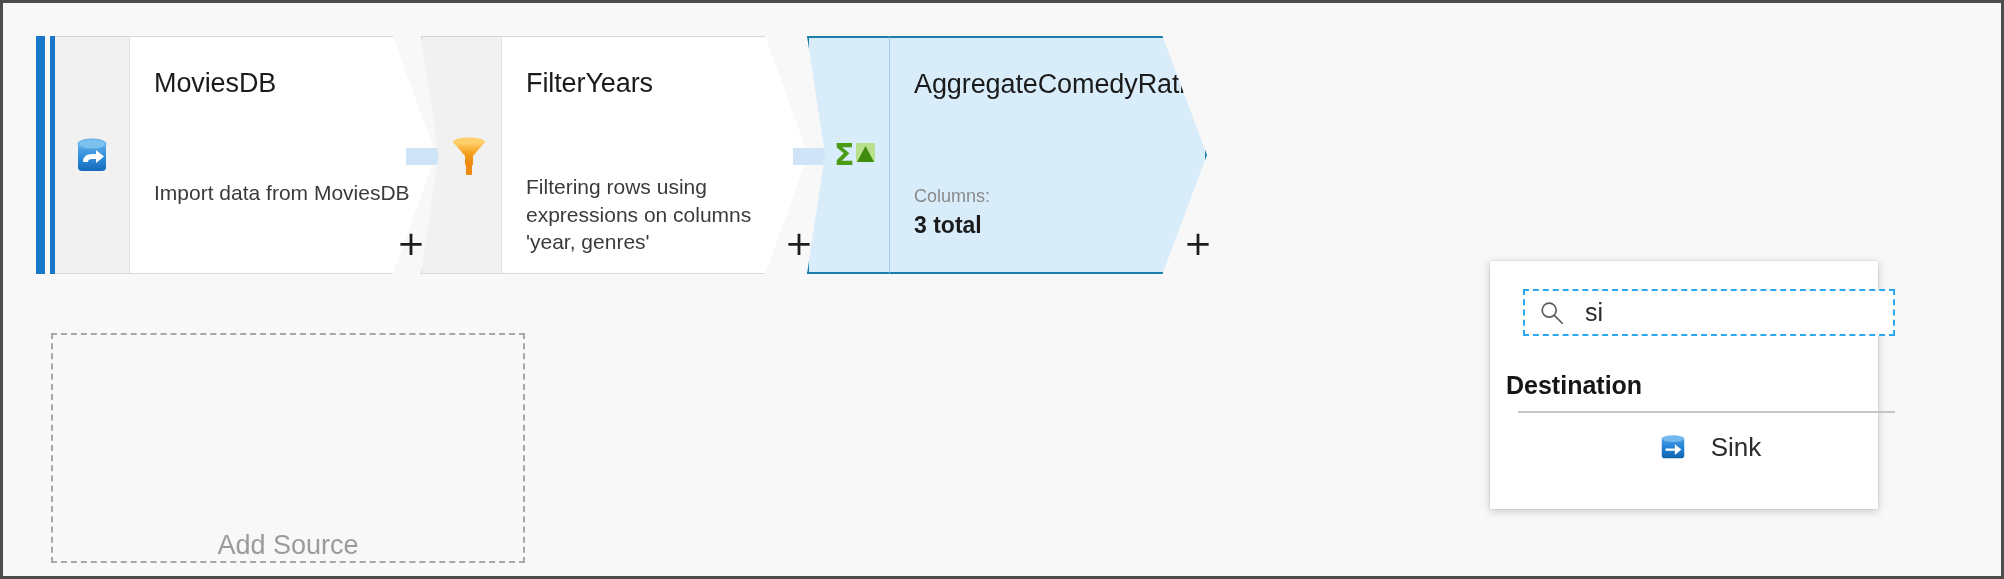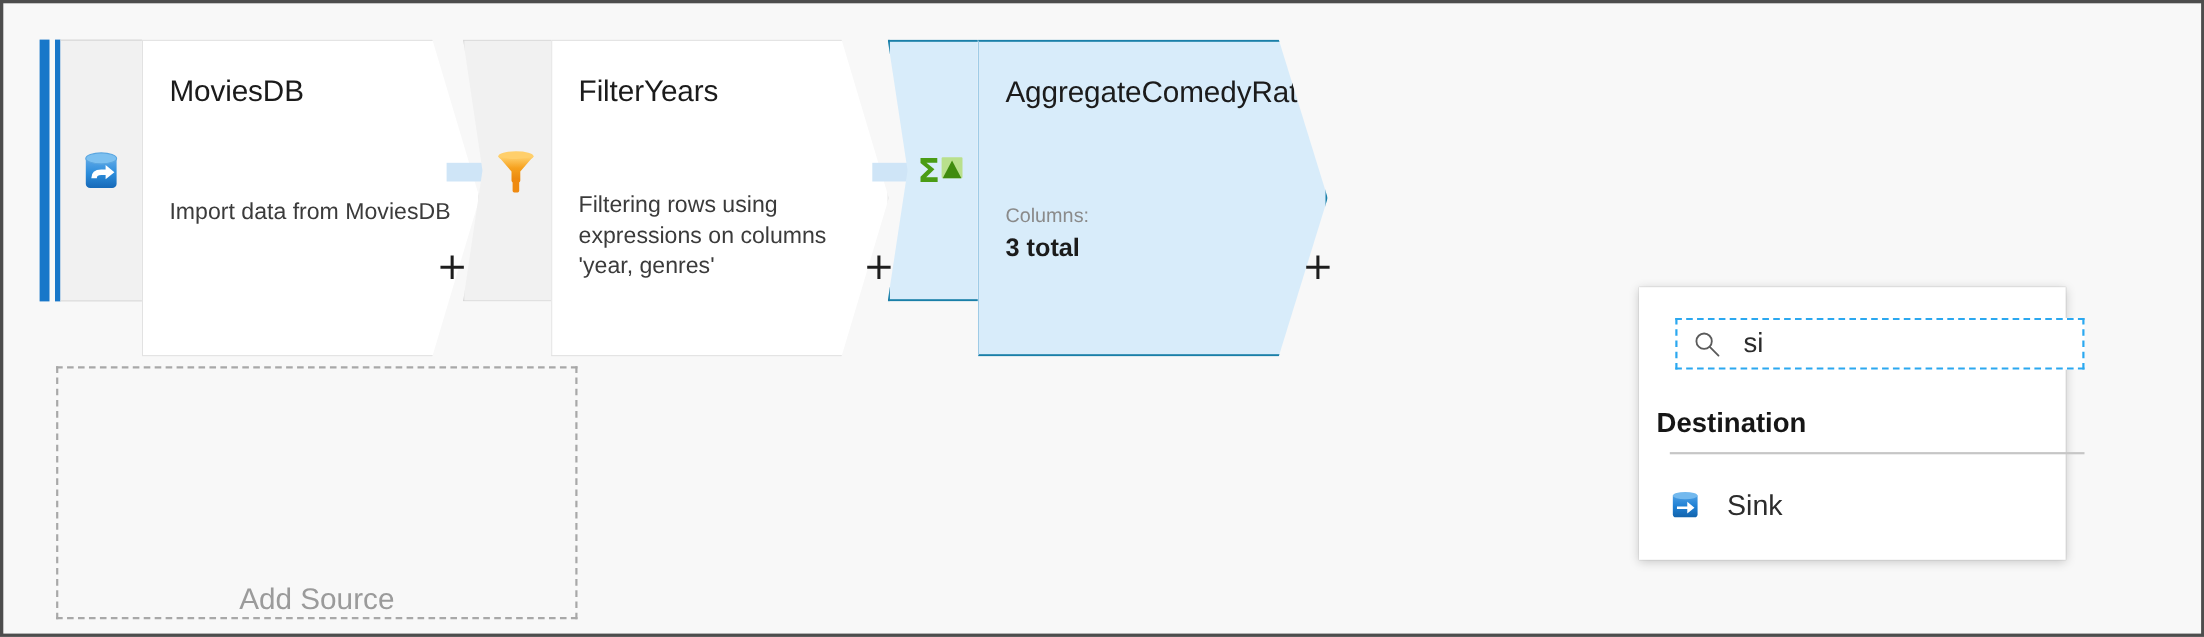--- a/index.html
+++ b/index.html
@@ -64,21 +64,21 @@
     
     clip-path: polygon(0% 0%, 100% 0%, 100% 100%, 0% 100%, 22% 50%);
   }
   .icon-strip.plain {
     border-left: none;
   }
 
   
   .node-body {
     position: absolute;
-    top: 0; height: 288px;
+    top: 0; height: 238px;
     background: #ffffff;
     border: 1px solid #d9d9d9;
     border-left: 1px solid #e2e2e2;
     
     clip-path: polygon(0% 0%, 86% 0%, 100% 50%, 86% 100%, 0% 100%);
     padding: 32px 0 0 24px;
   }
 
   .node-title {
     font-size: 27px;
@@ -208,25 +208,26 @@
     color: #161616;
   }
   #flyout-divider {
     position: absolute;
     left: 28px; top: 150px;
     width: 377px; height: 2px;
     background: #c6c6c6;
   }
   #flyout-item-sink {
     position: absolute;
-    left: 26px; top: 172px;
+    left: 26px; top: 160px;
     width: 386px; height: 52px;
     display: flex;
     align-items: center;
     cursor: pointer;
+    justify-content: center;
   }
   #flyout-item-sink .sink-icon-box {
     width: 32px; height: 32px;
     flex: 0 0 auto;
     display: flex; align-items: center; justify-content: center;
   }
   #sink-label {
     font-size: 26px;
     color: #2c2c2c;
     margin-left: 22px;

